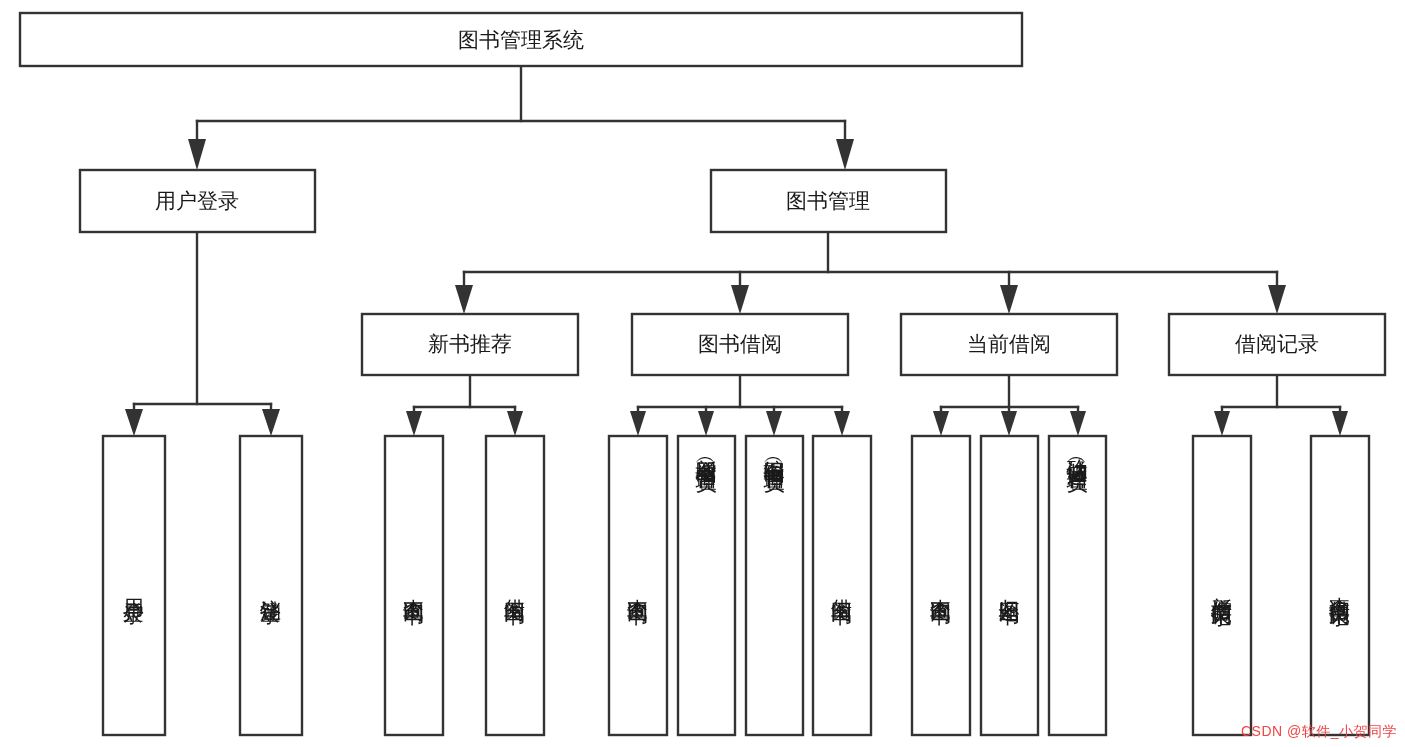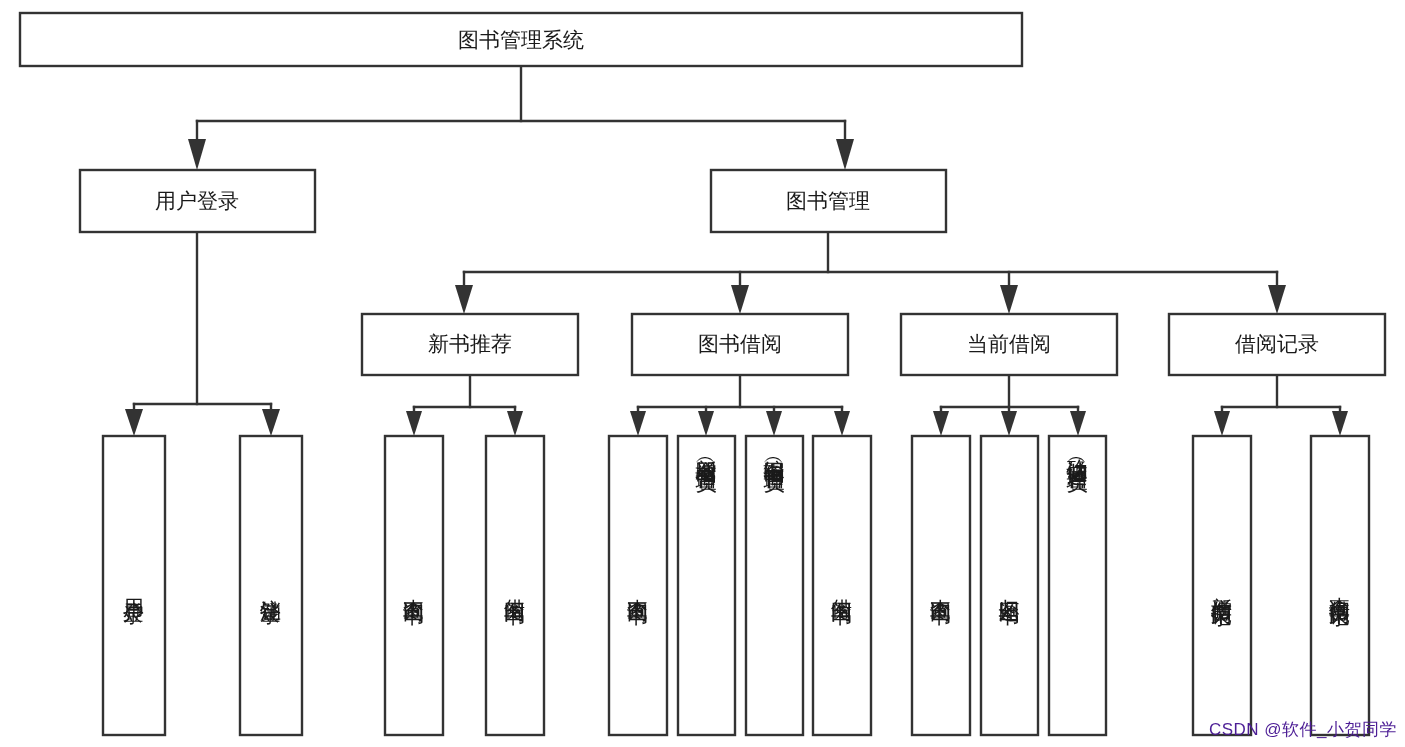--- a/index.html
+++ b/index.html
@@ -63,22 +63,22 @@
     align-items: center;
     justify-content: center;
     text-align: center;
     pointer-events: none;
   }
   #watermark {
     position: absolute;
     right: 8px;
     bottom: 6px;
     font-family: "Liberation Sans", "DejaVu Sans", sans-serif;
-    font-size: 17px;
-    color: #4c1d95;
+    font-size: 14px;
+    color: #ef4444;
     letter-spacing: 0.5px;
     white-space: nowrap;
   }
 </style>
 </head>
 <body>
 
 <div id="diagram-root">
 
   <svg id="tree-svg" viewBox="0 0 1405 747" xmlns="http://www.w3.org/2000/svg">

